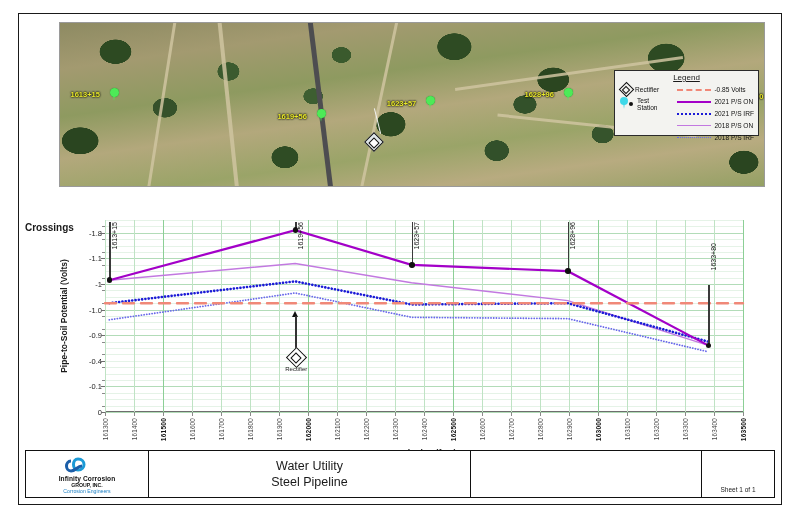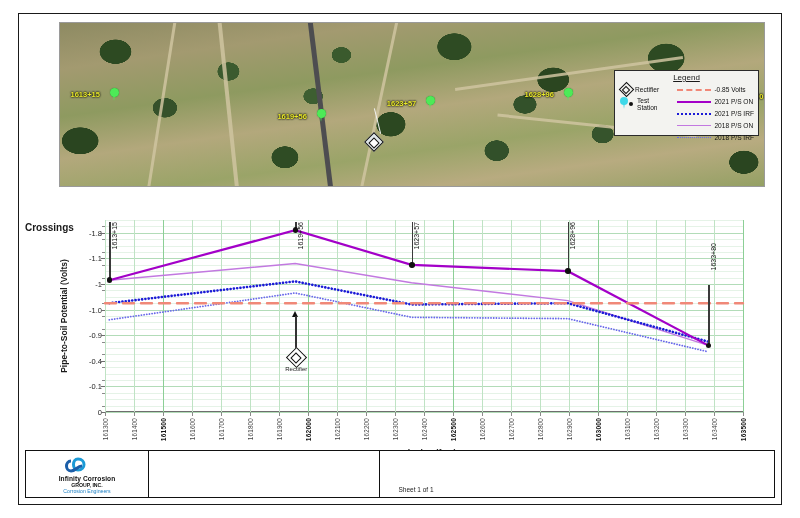--- a/index.html
+++ b/index.html
@@ -453,19 +453,23 @@
       <div class="logo-wrap">
         <svg width="46" height="20" viewBox="0 0 46 20">
           <path d="M14 4 C22 4 22 15 14 15 C8 15 8 4 14 4 Z" fill="none" stroke="#1b9ad6" stroke-width="3"></path>
           <path d="M7 6 C1 6 1 16 7 16 C12 16 13 11 18 11" fill="none" stroke="#1b5ea8" stroke-width="3"></path>
         </svg>
         <div class="logo-text">Infinity Corrosion</div>
         <div class="logo-sub">GROUP, INC.</div>
         <div class="logo-sub2">Corrosion Engineers</div>
       </div>
     </div>
+    <div class="tb-mid">
+      <div class="tb-l1">Water Utility</div>
+      <div class="tb-l1">Steel Pipeline</div>
+    </div>
     <div class="tb-right">
     </div>
     <div class="tb-sheet">
       <span>Sheet 1 of 1</span>
     </div>
   </div>
 </div>
 
 </body></html>

